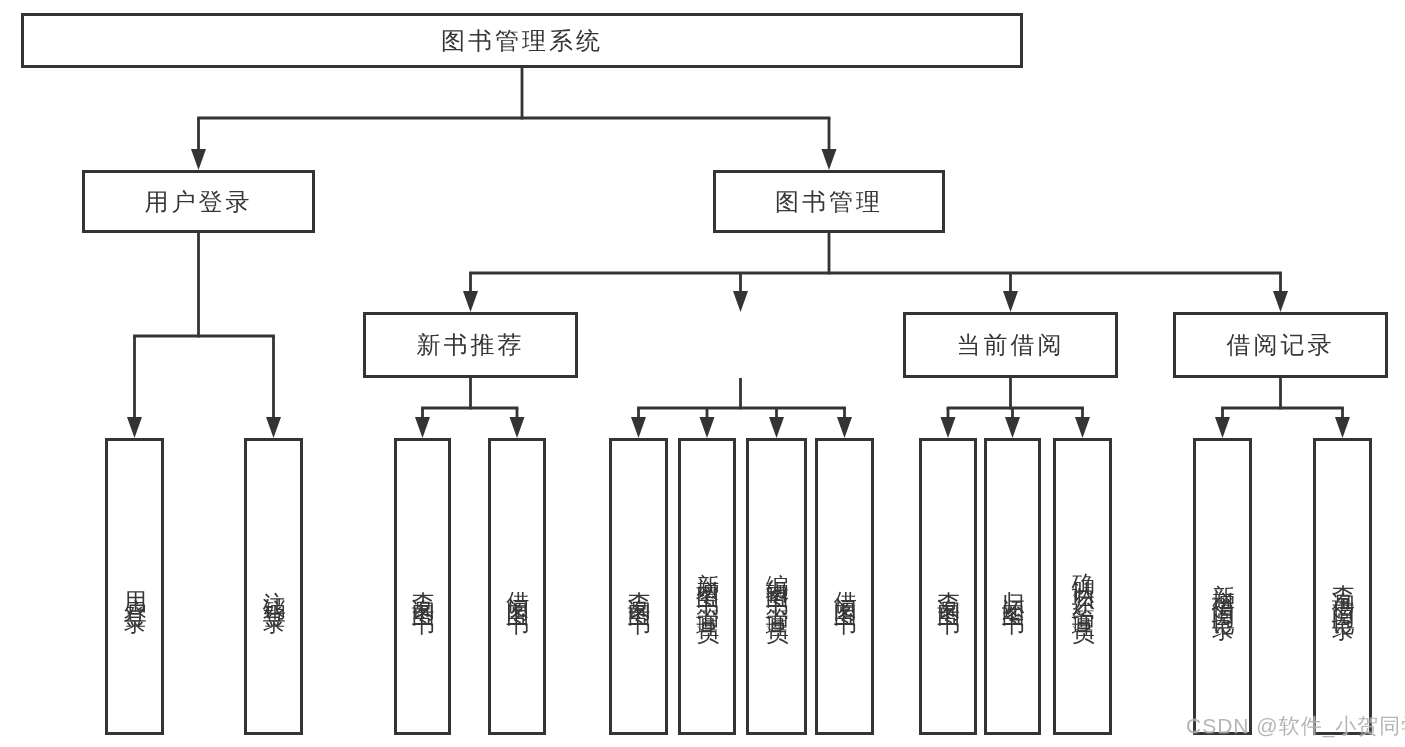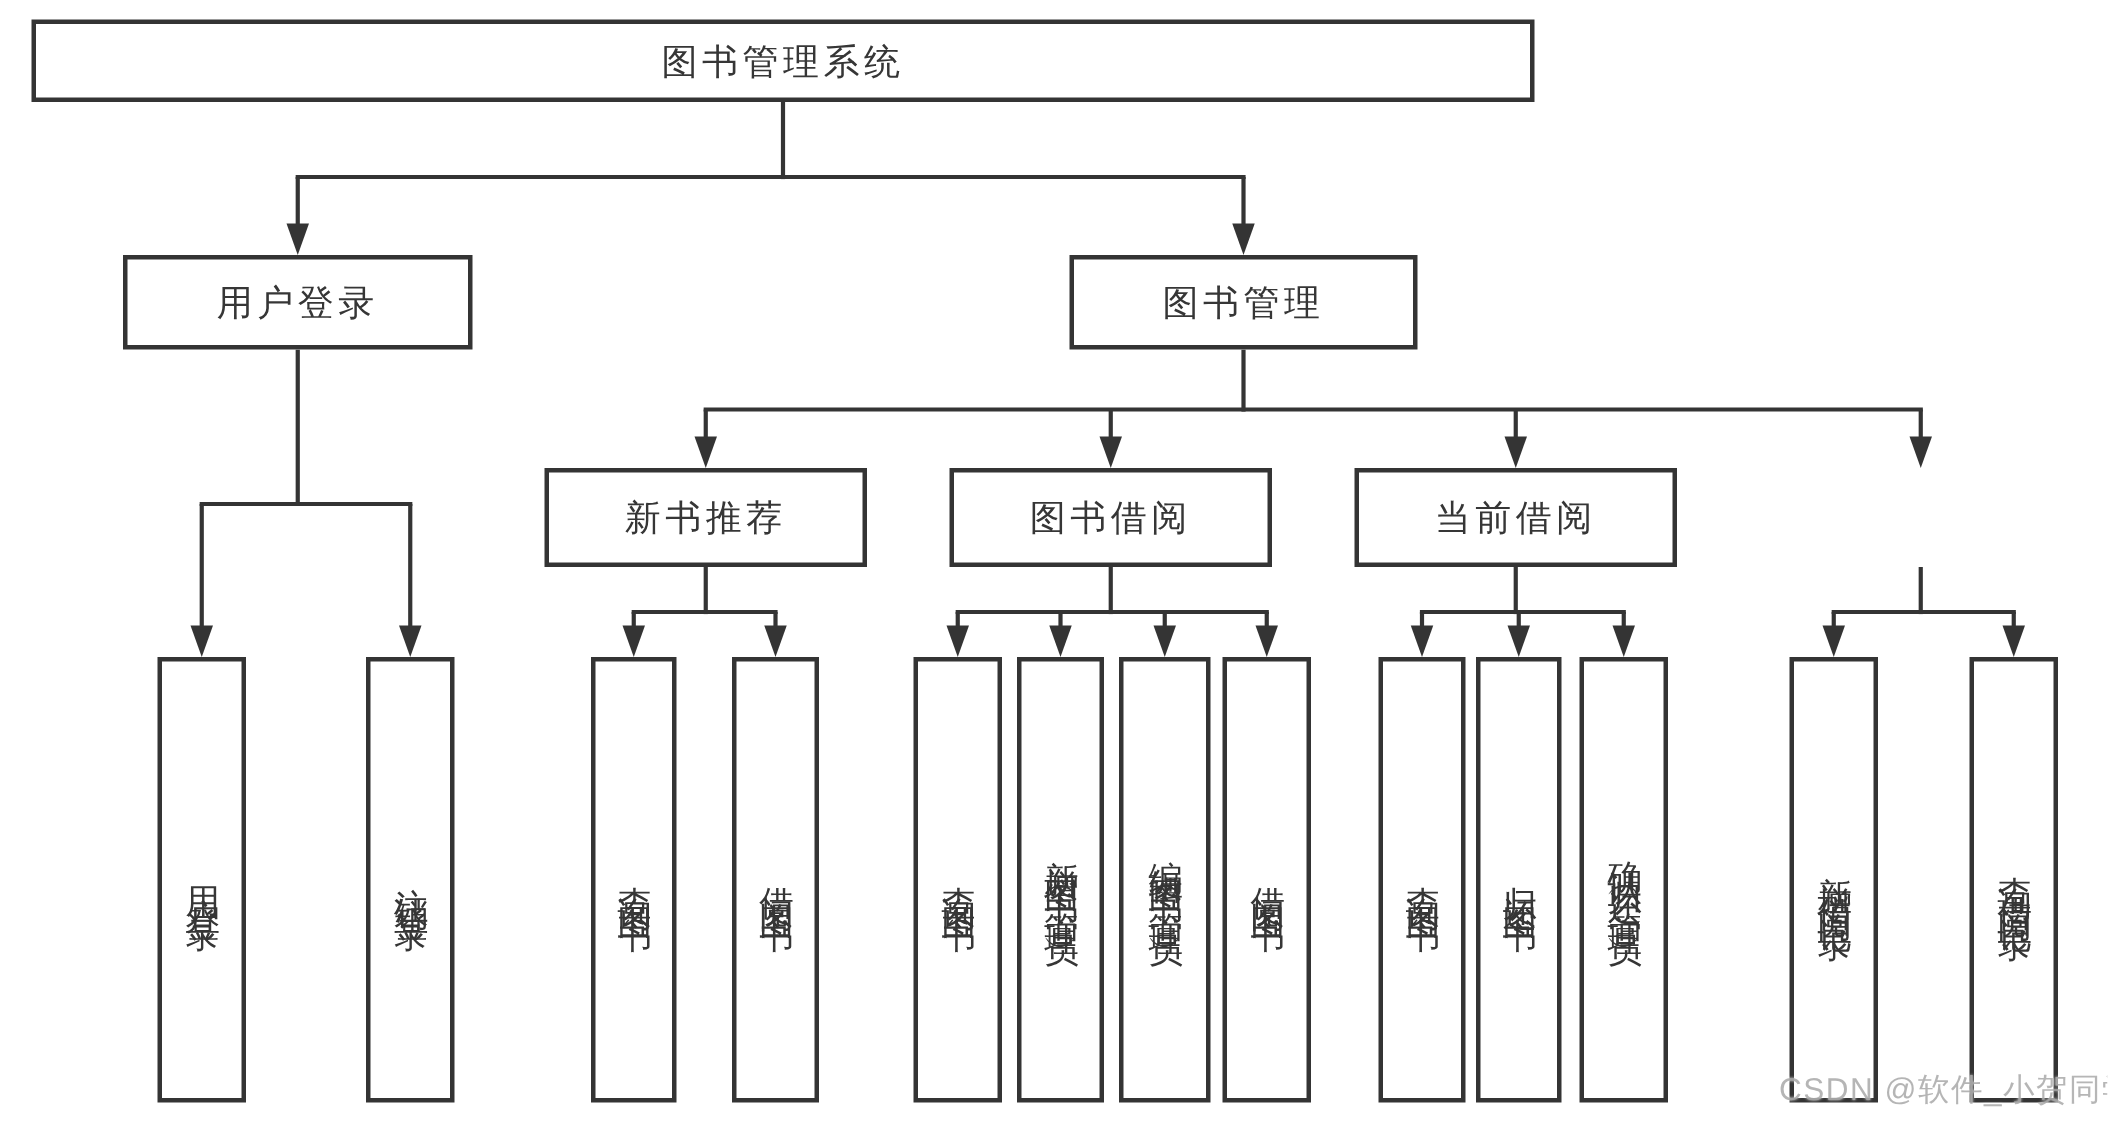--- a/index.html
+++ b/index.html
@@ -90,25 +90,25 @@
   <div class="box hbox" style="left:82px;top:170px;width:233px;height:63px">
     <span class="lbl">用户登录</span>
   </div>
   <div class="box hbox" style="left:713px;top:170px;width:232px;height:63px">
     <span class="lbl">图书管理</span>
   </div>
 
   <div class="box hbox" style="left:363px;top:312px;width:215px;height:66px">
     <span class="lbl">新书推荐</span>
   </div>
-  <div class="box hbox" style="left:633px;top:312px;width:215px;height:66px">
-    <span class="lbl">图书借阅</span>
-  </div>
   <div class="box hbox" style="left:903px;top:312px;width:215px;height:66px">
     <span class="lbl">当前借阅</span>
+  </div>
+  <div class="box hbox" style="left:1173px;top:312px;width:215px;height:66px">
+    <span class="lbl">借阅记录</span>
   </div>
 
   <div class="box vbox" style="left:105px;top:438px;width:59px;height:297px">
     <span class="lbl">用户登录</span>
   </div>
   <div class="box vbox" style="left:244px;top:438px;width:59px;height:297px">
     <span class="lbl">注销登录</span>
   </div>
 
   <div class="box vbox" style="left:394px;top:438px;width:57px;height:297px">

